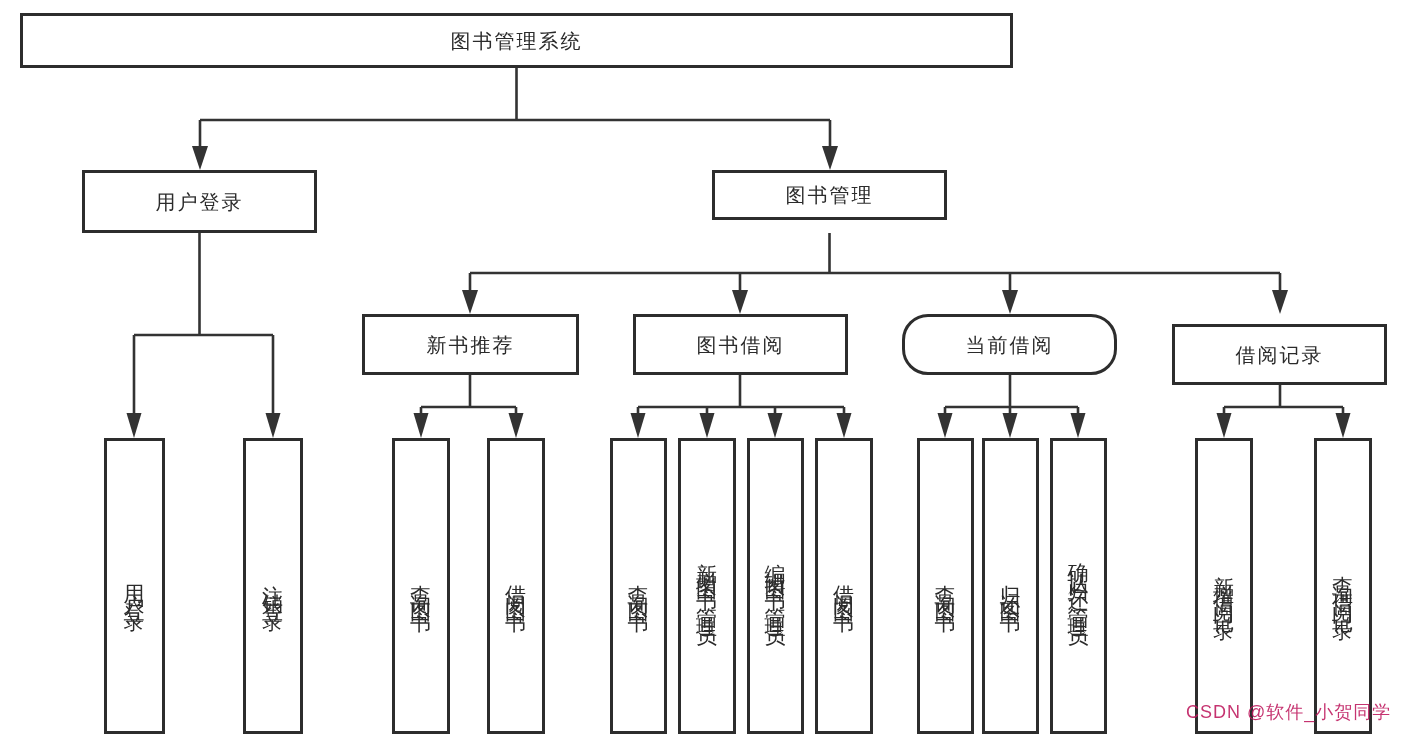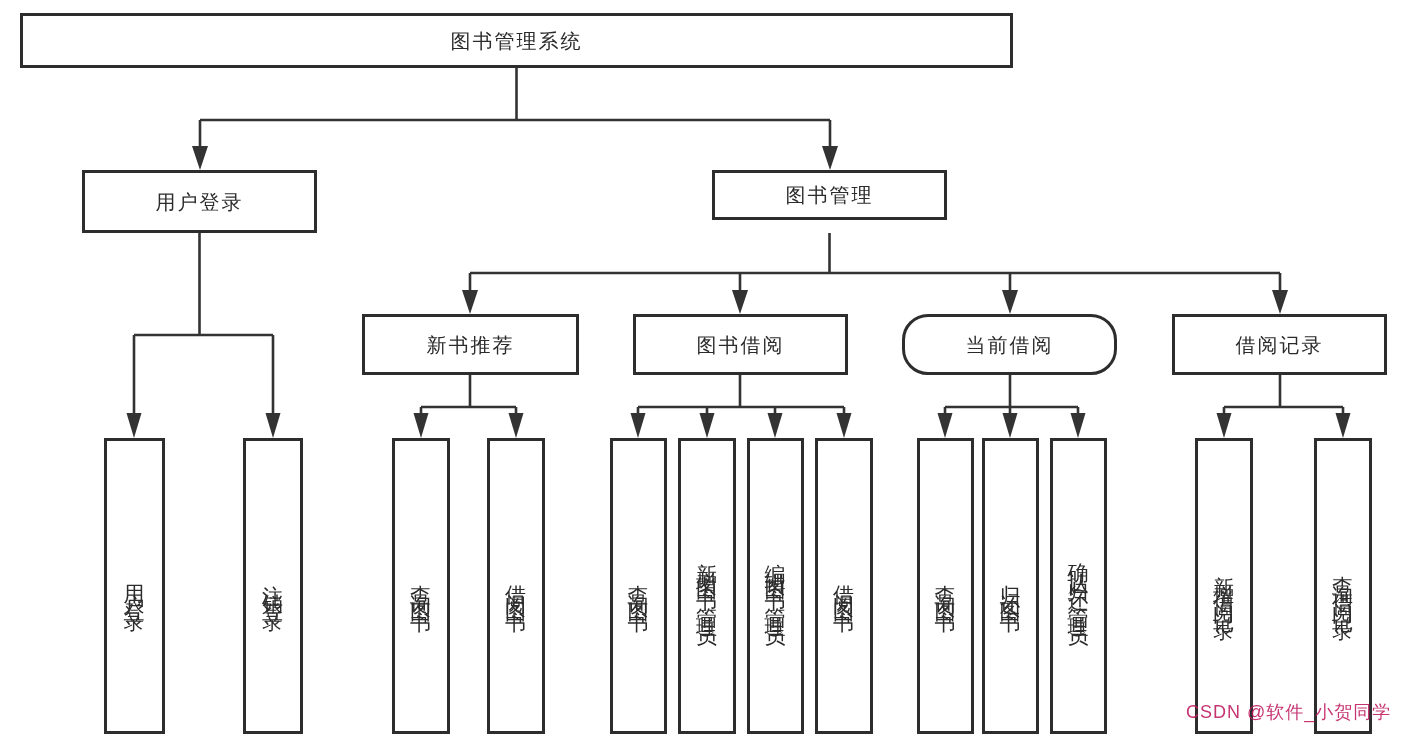--- a/index.html
+++ b/index.html
@@ -118,21 +118,21 @@
 
   <div class="node h" style="left:362px; top:314px; width:217px; height:61px;">
     <span>新书推荐</span>
   </div>
   <div class="node h" style="left:633px; top:314px; width:215px; height:61px;text-align:right;">
     <span>图书借阅</span>
   </div>
   <div class="node h" style="left:902px; top:314px; width:215px; height:61px;border-radius:26px;">
     <span>当前借阅</span>
   </div>
-  <div class="node h" style="left:1172px; top:314px; width:215px; height:61px;">
+  <div class="node h" style="left:1172px; top:324px; width:215px; height:61px;">
     <span>借阅记录</span>
   </div>
 
   <div class="node v" style="left:104px; top:438px; width:61px; height:296px;">
     <span>用户登录</span>
   </div>
   <div class="node v" style="left:243px; top:438px; width:60px; height:296px;">
     <span>注销登录</span>
   </div>
 

